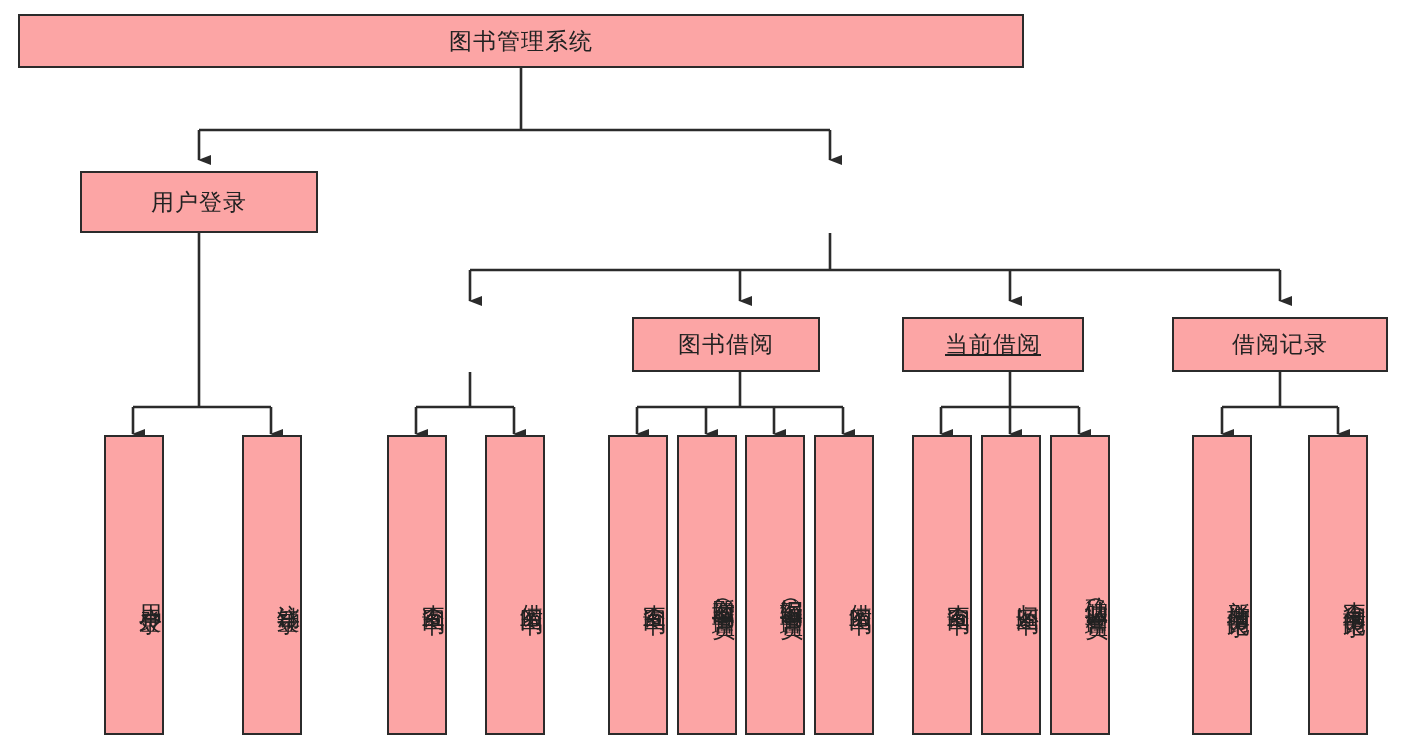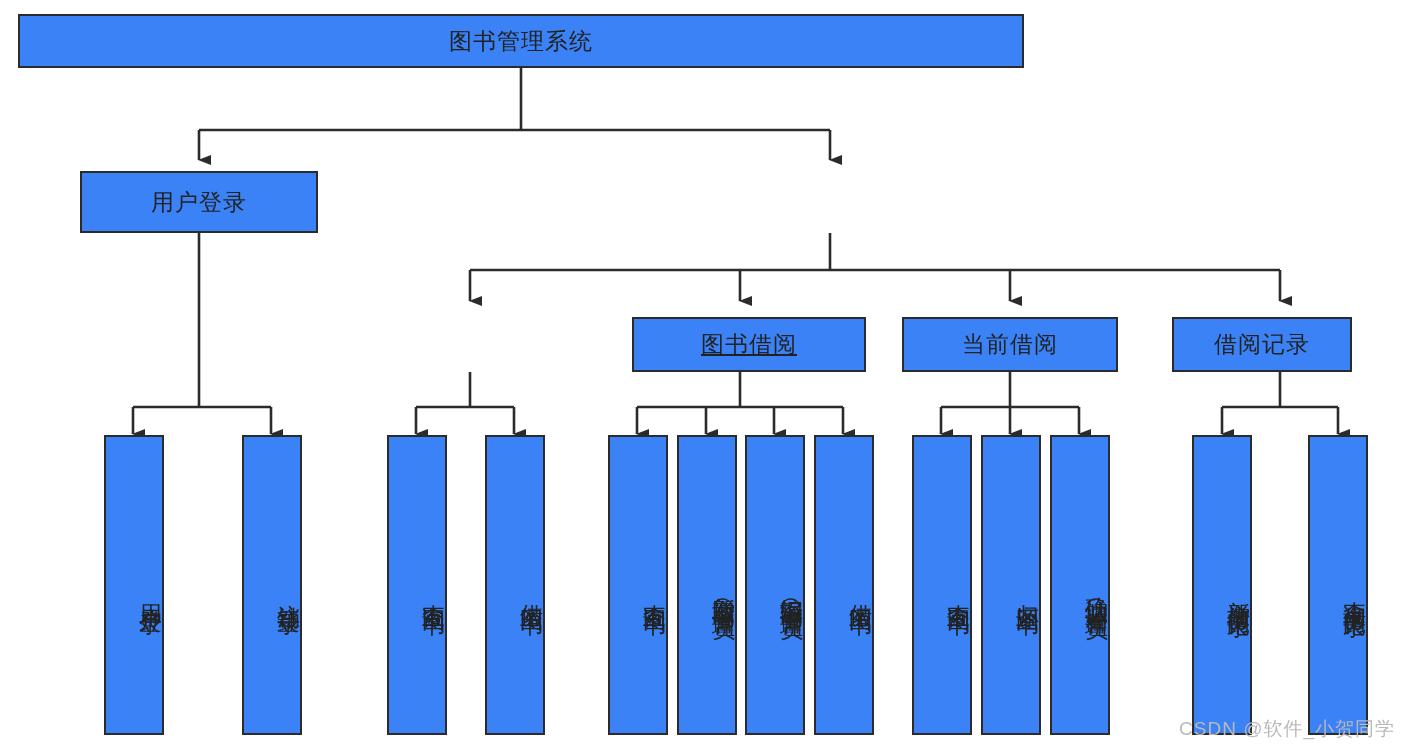--- a/index.html
+++ b/index.html
@@ -9,21 +9,21 @@
     font-family:"Liberation Sans","DejaVu Sans",sans-serif;
     overflow:hidden;
     position:relative;
   }
   #diagram{
     position:absolute;left:0;top:0;width:1405px;height:747px;
   }
   .node{
     position:absolute;
     box-sizing:border-box;
-    background:#3b82f6;
+    background:#fca5a5;
     border:2.5px solid #2b2b2b;
     display:flex;
     align-items:center;
     justify-content:center;
     color:#222222;
     z-index:3;
   }
   .node.h{
     font-size:23px;
     letter-spacing:1px;
@@ -114,27 +114,27 @@
   </svg>
 
   <div class="node h" style="left:18px;top:14px;width:1006px;height:54px;">
     <span>图书管理系统</span>
   </div>
 
   <div class="node h" style="left:80px;top:171px;width:238px;height:62px;">
     <span>用户登录</span>
   </div>
 
-  <div class="node h" style="left:632px;top:317px;width:234px;height:55px;text-decoration:underline;">
+  <div class="node h" style="left:632px;top:317px;width:188px;height:55px;">
     <span>图书借阅</span>
   </div>
-  <div class="node h" style="left:902px;top:317px;width:216px;height:55px;">
+  <div class="node h" style="left:902px;top:317px;width:182px;height:55px;text-decoration:underline;">
     <span>当前借阅</span>
   </div>
-  <div class="node h" style="left:1172px;top:317px;width:180px;height:55px;">
+  <div class="node h" style="left:1172px;top:317px;width:216px;height:55px;">
     <span>借阅记录</span>
   </div>
 
   <div class="node v" style="left:104px;top:435px;width:60px;height:300px;">
     <span class="vtxt">用户登录</span>
   </div>
   <div class="node v" style="left:242px;top:435px;width:60px;height:300px;">
     <span class="vtxt">注销登录</span>
   </div>
 
@@ -168,14 +168,13 @@
     <span class="vtxt">确认归还（管理员）</span>
   </div>
 
   <div class="node v" style="left:1192px;top:435px;width:60px;height:300px;">
     <span class="vtxt">新增借阅记录</span>
   </div>
   <div class="node v" style="left:1308px;top:435px;width:60px;height:300px;">
     <span class="vtxt">查询借阅记录</span>
   </div>
 
-  <div class="wm">CSDN @软件_小贺同学</div>
 </div>
 
 </body></html>

